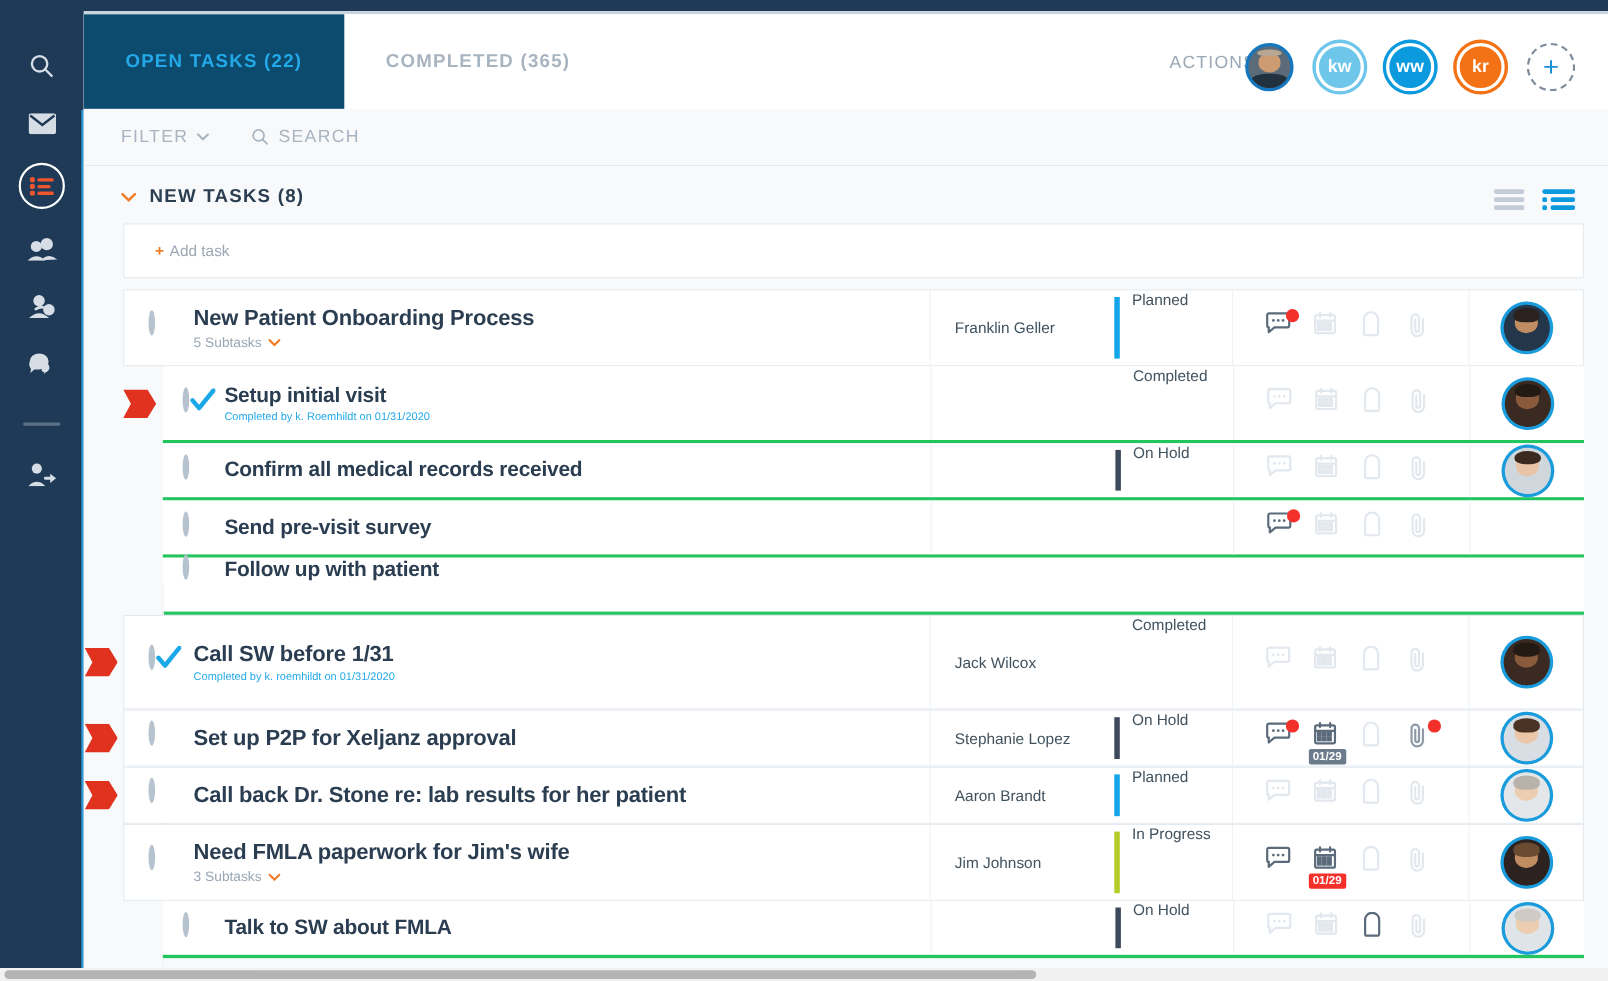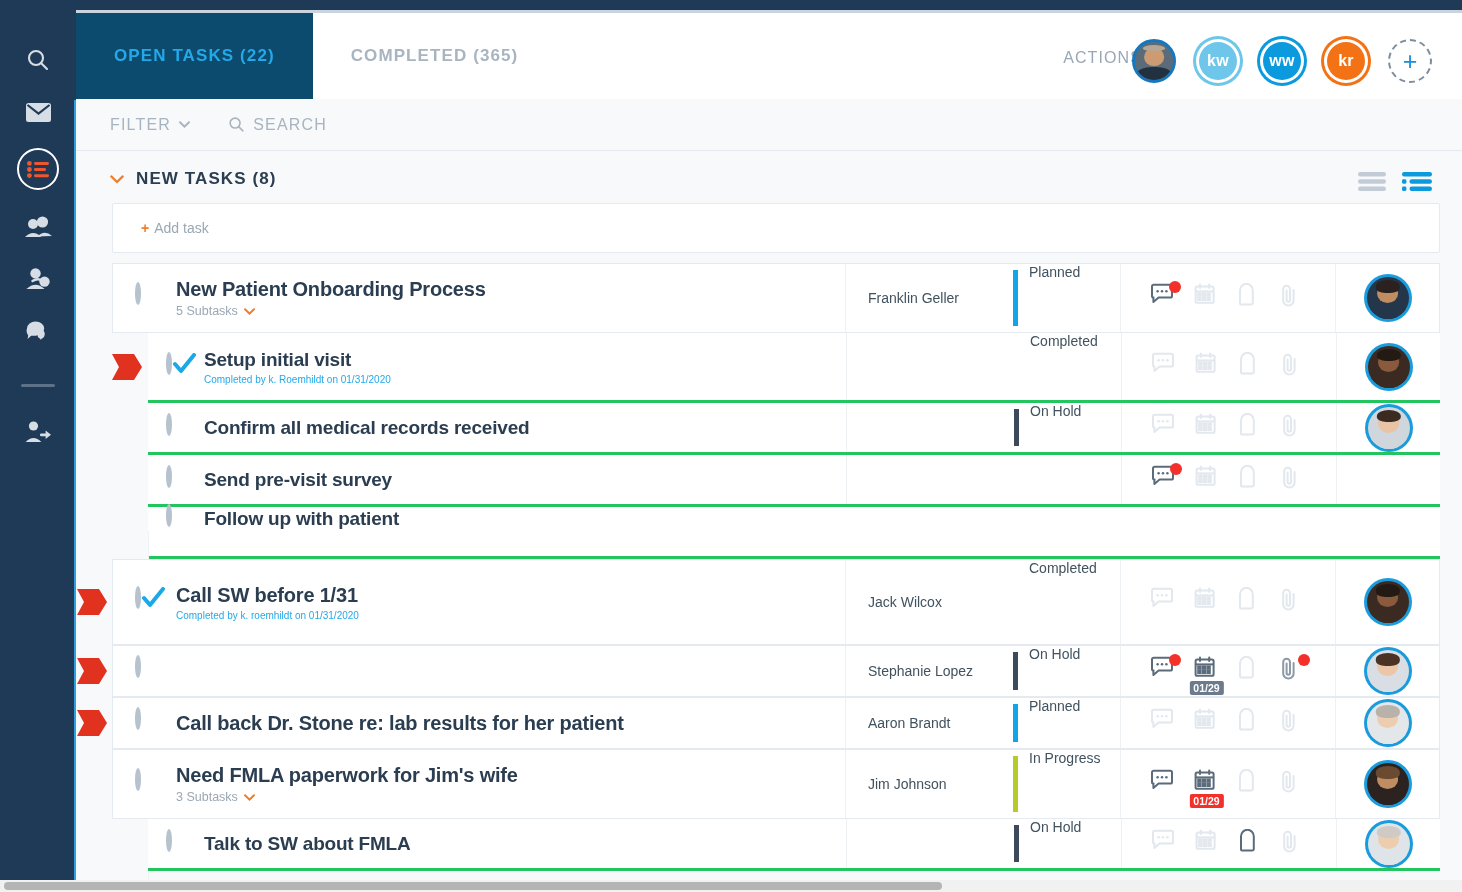--- a/index.html
+++ b/index.html
@@ -799,20 +799,24 @@
         </div>
         <div class="row parent" style="height: 52px;">
           <svg class="flag" viewBox="0 0 30 26">
   <path d="M0 0 H22 L30 13 L22 26 H0 L7 13 z" fill="#e0321f"></path>
           </svg>
           <div class="cell-title">
        <span class="cbox ">
          <span class="circ"></span>
          
        </span>
+       <span class="ttext">
+         <div class="tname">Set up P2P for Xeljanz approval</div>
+
+       </span>
      </div>
      <div class="cell-assignee">
        <span>Stephanie Lopez</span>
      </div>
      <div class="cell-status">
        <span class="statusbar" style="background:#3d4a5c"></span>
        <span>On Hold</span>
      </div>
      <div class="cell-icons">
        <span class="ic">

